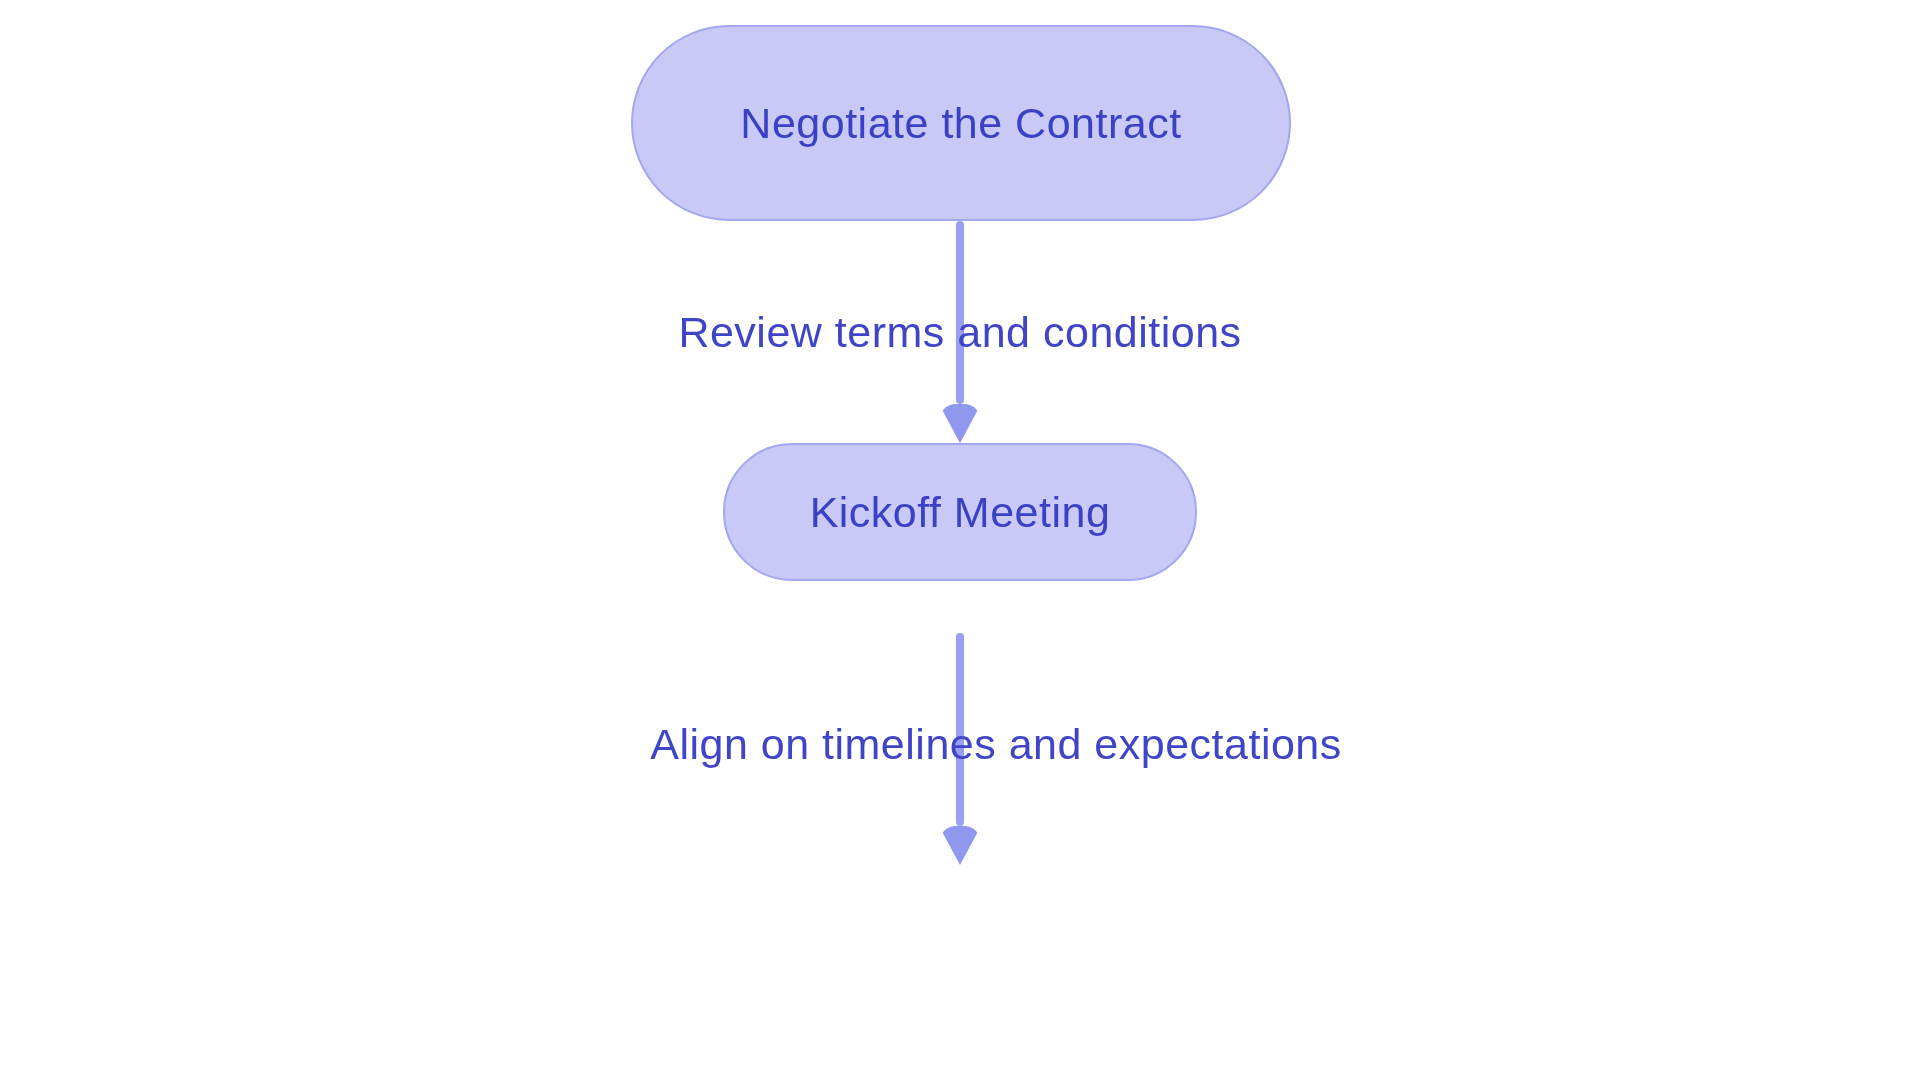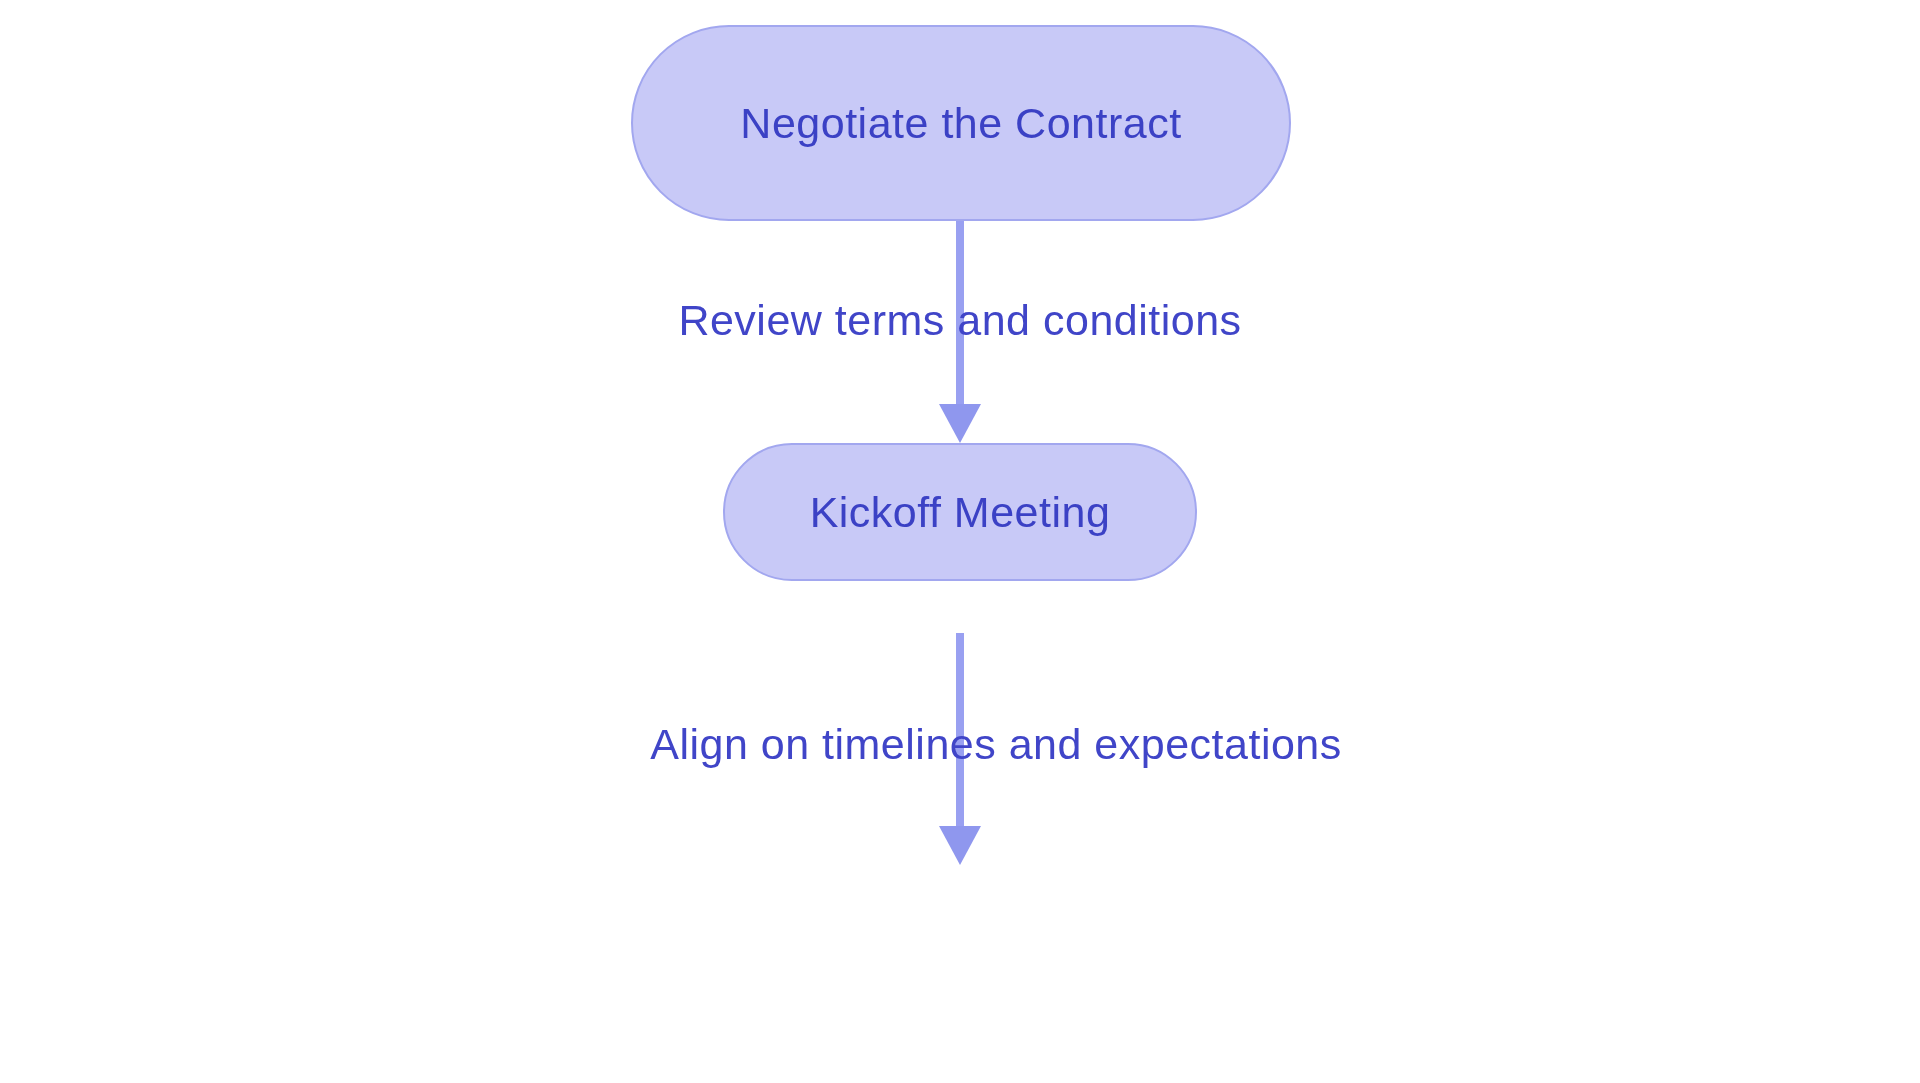--- a/index.html
+++ b/index.html
@@ -4,21 +4,21 @@
 <style>
   :root {
     --background: #ffffff;
     --node-fill: #c8c9f7;
     --node-border: #a2a7ef;
     --node-text: #3b41c5;
     --edge-line: #99a0f1;
     --arrowhead: #8f97ee;
     --edge-label-text: #4045c8;
   }
-  * { margin: 0; padding: 0; box-sizing: border-box; }
+  * { margin: 0; padding: 0; box-sizing: border-box; border-radius: 17px; }
   html, body { background: var(--background); }
   .canvas {
     position: relative;
     width: 1920px;
     height: 1083px;
     background: var(--background);
     font-family: "Liberation Sans", sans-serif;
     overflow: hidden;
   }
   .node {
@@ -66,21 +66,21 @@
   }
   .edge-label {
     position: absolute;
     transform: translate(-50%, -50%);
     color: var(--edge-label-text);
     font-size: 43px;
     letter-spacing: 0.5px;
     white-space: nowrap;
     z-index: 3;
   }
-  .edge-label-1 { left: 960px; top: 320px; }
+  .edge-label-1 { left: 960px; top: 332px; }
   .edge-label-2 { left: 996px; top: 744px; }
 </style>
 </head>
 <body>
 
 <div class="canvas">
 
   <div class="node node-1">
     <span class="node-label">Negotiate the Contract</span>
   </div>

